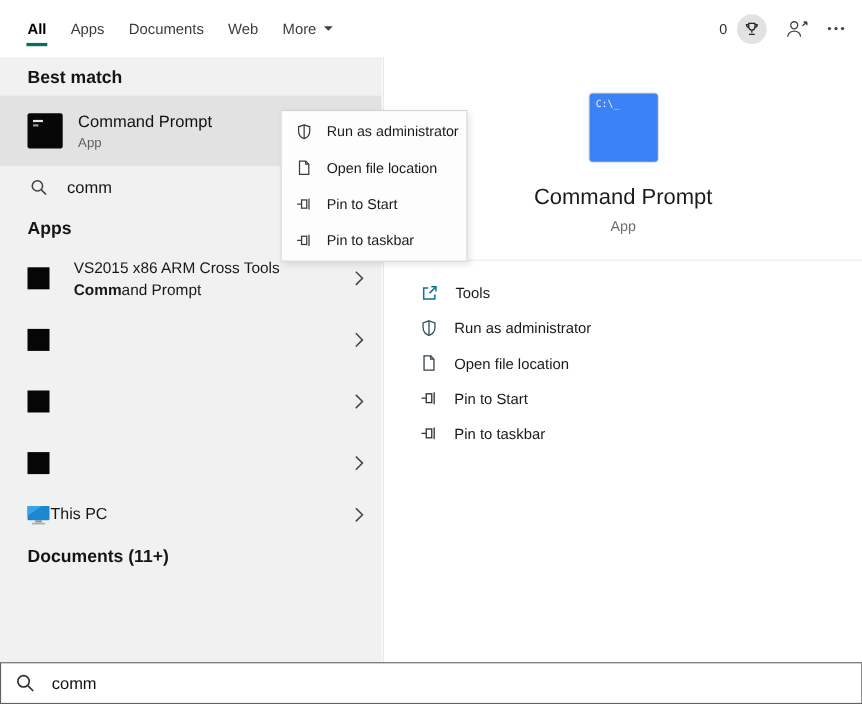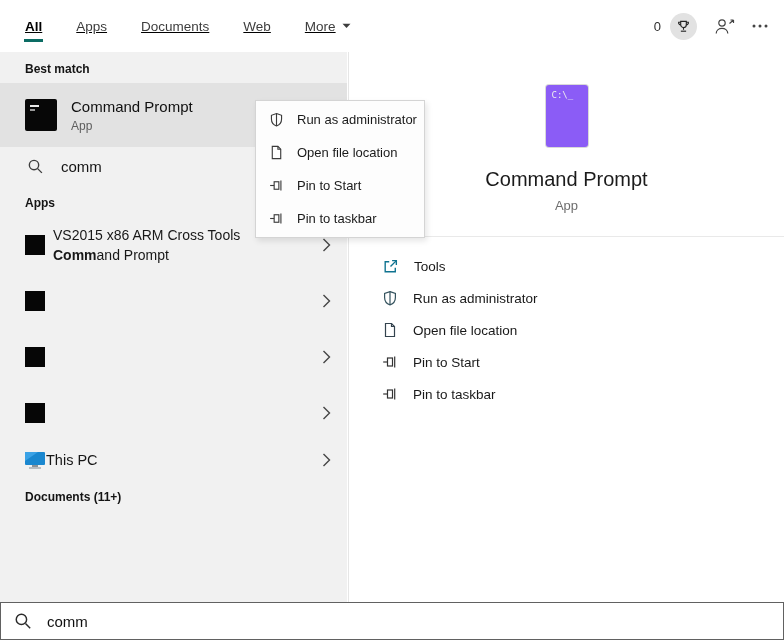--- a/index.html
+++ b/index.html
@@ -3,53 +3,53 @@
 <meta charset="utf-8">
 <style>
   * { margin:0; padding:0; box-sizing:border-box; }
   html,body { background:#fff; }
   body { font-family:"Liberation Sans","DejaVu Sans",sans-serif; }
   .screen { position:relative; width:784px; height:640px; background:#fff; overflow:hidden; }
 
   
   .topbar { position:absolute; top:0; left:0; right:0; height:52px; background:#fff;
             display:flex; align-items:center; justify-content:space-between; padding:0 16px 0 25px; }
-  .tabs { display:flex; align-items:center; gap:34px;text-decoration:underline; }
+  .tabs { display:flex; align-items:center; gap:22px; }
   .tab { position:relative; font-size:13.5px; color:#3d3d3d; display:flex; align-items:center; gap:6px; cursor:default; }
   .tab.active { color:#000; font-weight:700; }
   .tab.active::after { content:""; position:absolute; left:-1px; right:-1px; bottom:-8px; height:3px; background:#0c6c64; }
   .top-actions { display:flex; align-items:center; gap:17px; }
   .points { font-size:13px; color:#2e2e2e; margin-right:-8px; }
   .circle-btn { width:27px; height:27px; border-radius:50%; background:#e2e2e2;
                 display:flex; align-items:center; justify-content:center; }
   .icon-btn { display:flex; align-items:center; justify-content:center; }
 
   
   .left-panel { position:absolute; left:0; top:52px; width:347px; bottom:38px; background:#f1f1f1; overflow:hidden; }
-  .section-h { font-size:12px; font-weight:700; color:#141414; padding:11px 0 7px 25px; }
+  .section-h { font-size:16px; font-weight:700; color:#141414; padding:11px 0 7px 25px; }
   .section-h.first { padding-top:10px; }
   .best-match-row { height:64px; background:#e2e2e2; display:flex; align-items:center; padding-left:25px; gap:14px; }
   .bm-icon { position:relative; width:32px; height:32px; background:#070707; border-radius:2px; flex:none; }
   .bm-icon i { position:absolute; left:5px; top:6px; width:9px; height:2px; background:#e8e8e8; }
   .bm-icon em { position:absolute; left:5px; top:10px; width:5px; height:2px; background:#9a9a9a; }
   .bm-title { font-size:15px; color:#101010; }
   .bm-sub { font-size:12px; color:#5e5e5e; margin-top:4px; }
   .web-row { height:38px; display:flex; align-items:center; padding-left:27px; gap:17px; font-size:15px; color:#141414; }
-  .app-row { position:relative; height:56px; display:flex; align-items:center; padding-left:25px; gap:8px; }
+  .app-row { position:relative; height:56px; display:flex; align-items:center; padding-left:25px; gap:22px; }
   .app-icon { width:20px; height:20px; background:#060606; flex:none; }
   .app-name { font-size:14px; line-height:20px; color:#181818; width:246px; }
   .app-name b { font-weight:700; }
   .chev { position:absolute; right:16px; top:50%; transform:translateY(-50%); }
   .pc-row { position:relative; height:38px; display:flex; align-items:center; padding-left:24px; 
             font-size:14.5px; color:#161616; }
 
   
   .preview { position:absolute; left:348px; top:52px; right:0; bottom:38px; background:#fff;
              border-left:1px solid #e6e6e6; text-align:center; }
-  .pv-icon { position:relative; width:42px; height:62px; background:#8b5cf6; border-radius:3px;
+  .pv-icon { position:relative; width:62px; height:62px; background:#3b82f6; border-radius:3px;
              margin:33px auto 12px; box-shadow:0 0 0 1px #d9d9d9; }
   .pv-icon span { position:absolute; top:5px; left:6px; color:#ededed; font-size:9px;
                   font-family:"DejaVu Sans Mono",monospace; }
   .pv-title { margin-top:21px; font-size:20px; color:#1b1b1b; font-weight:400; }
   .pv-sub { margin-top:7px; font-size:13px; color:#6d6d6d; }
   .pv-divider { height:1px; background:#e9e9e9; margin-top:23px; }
   .pv-actions { margin-top:13px; text-align:left; }
   .action { display:flex; align-items:center; gap:15px; height:32px; padding-left:33px;
             font-size:13.5px; color:#191919; }
 

